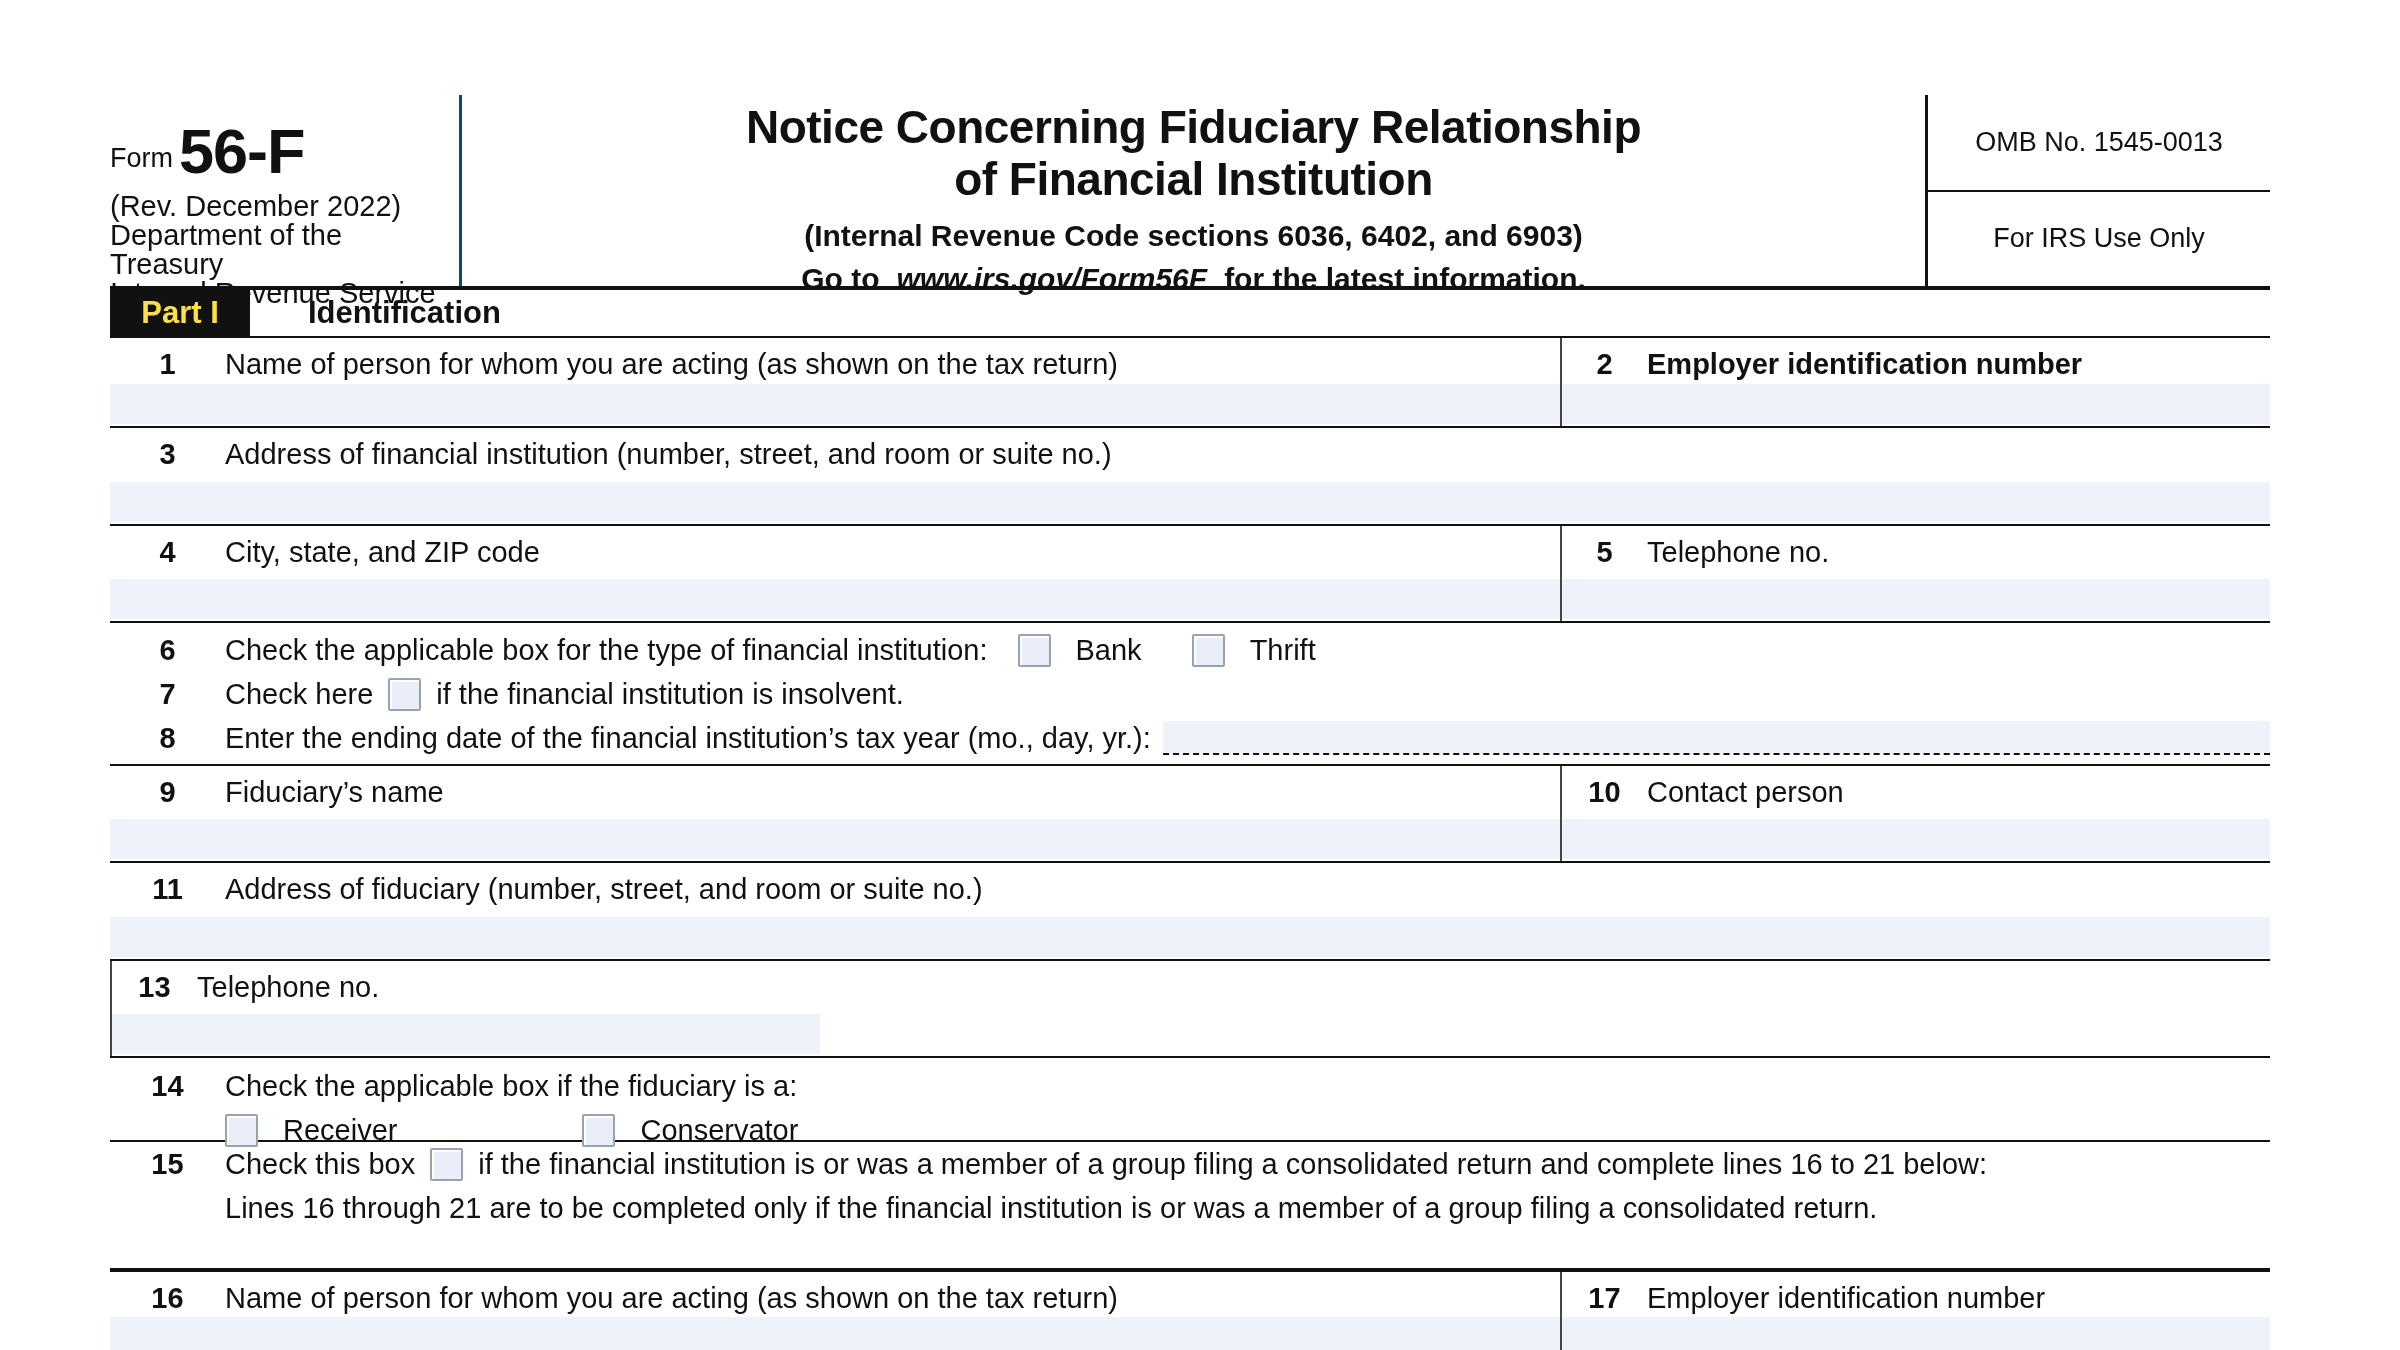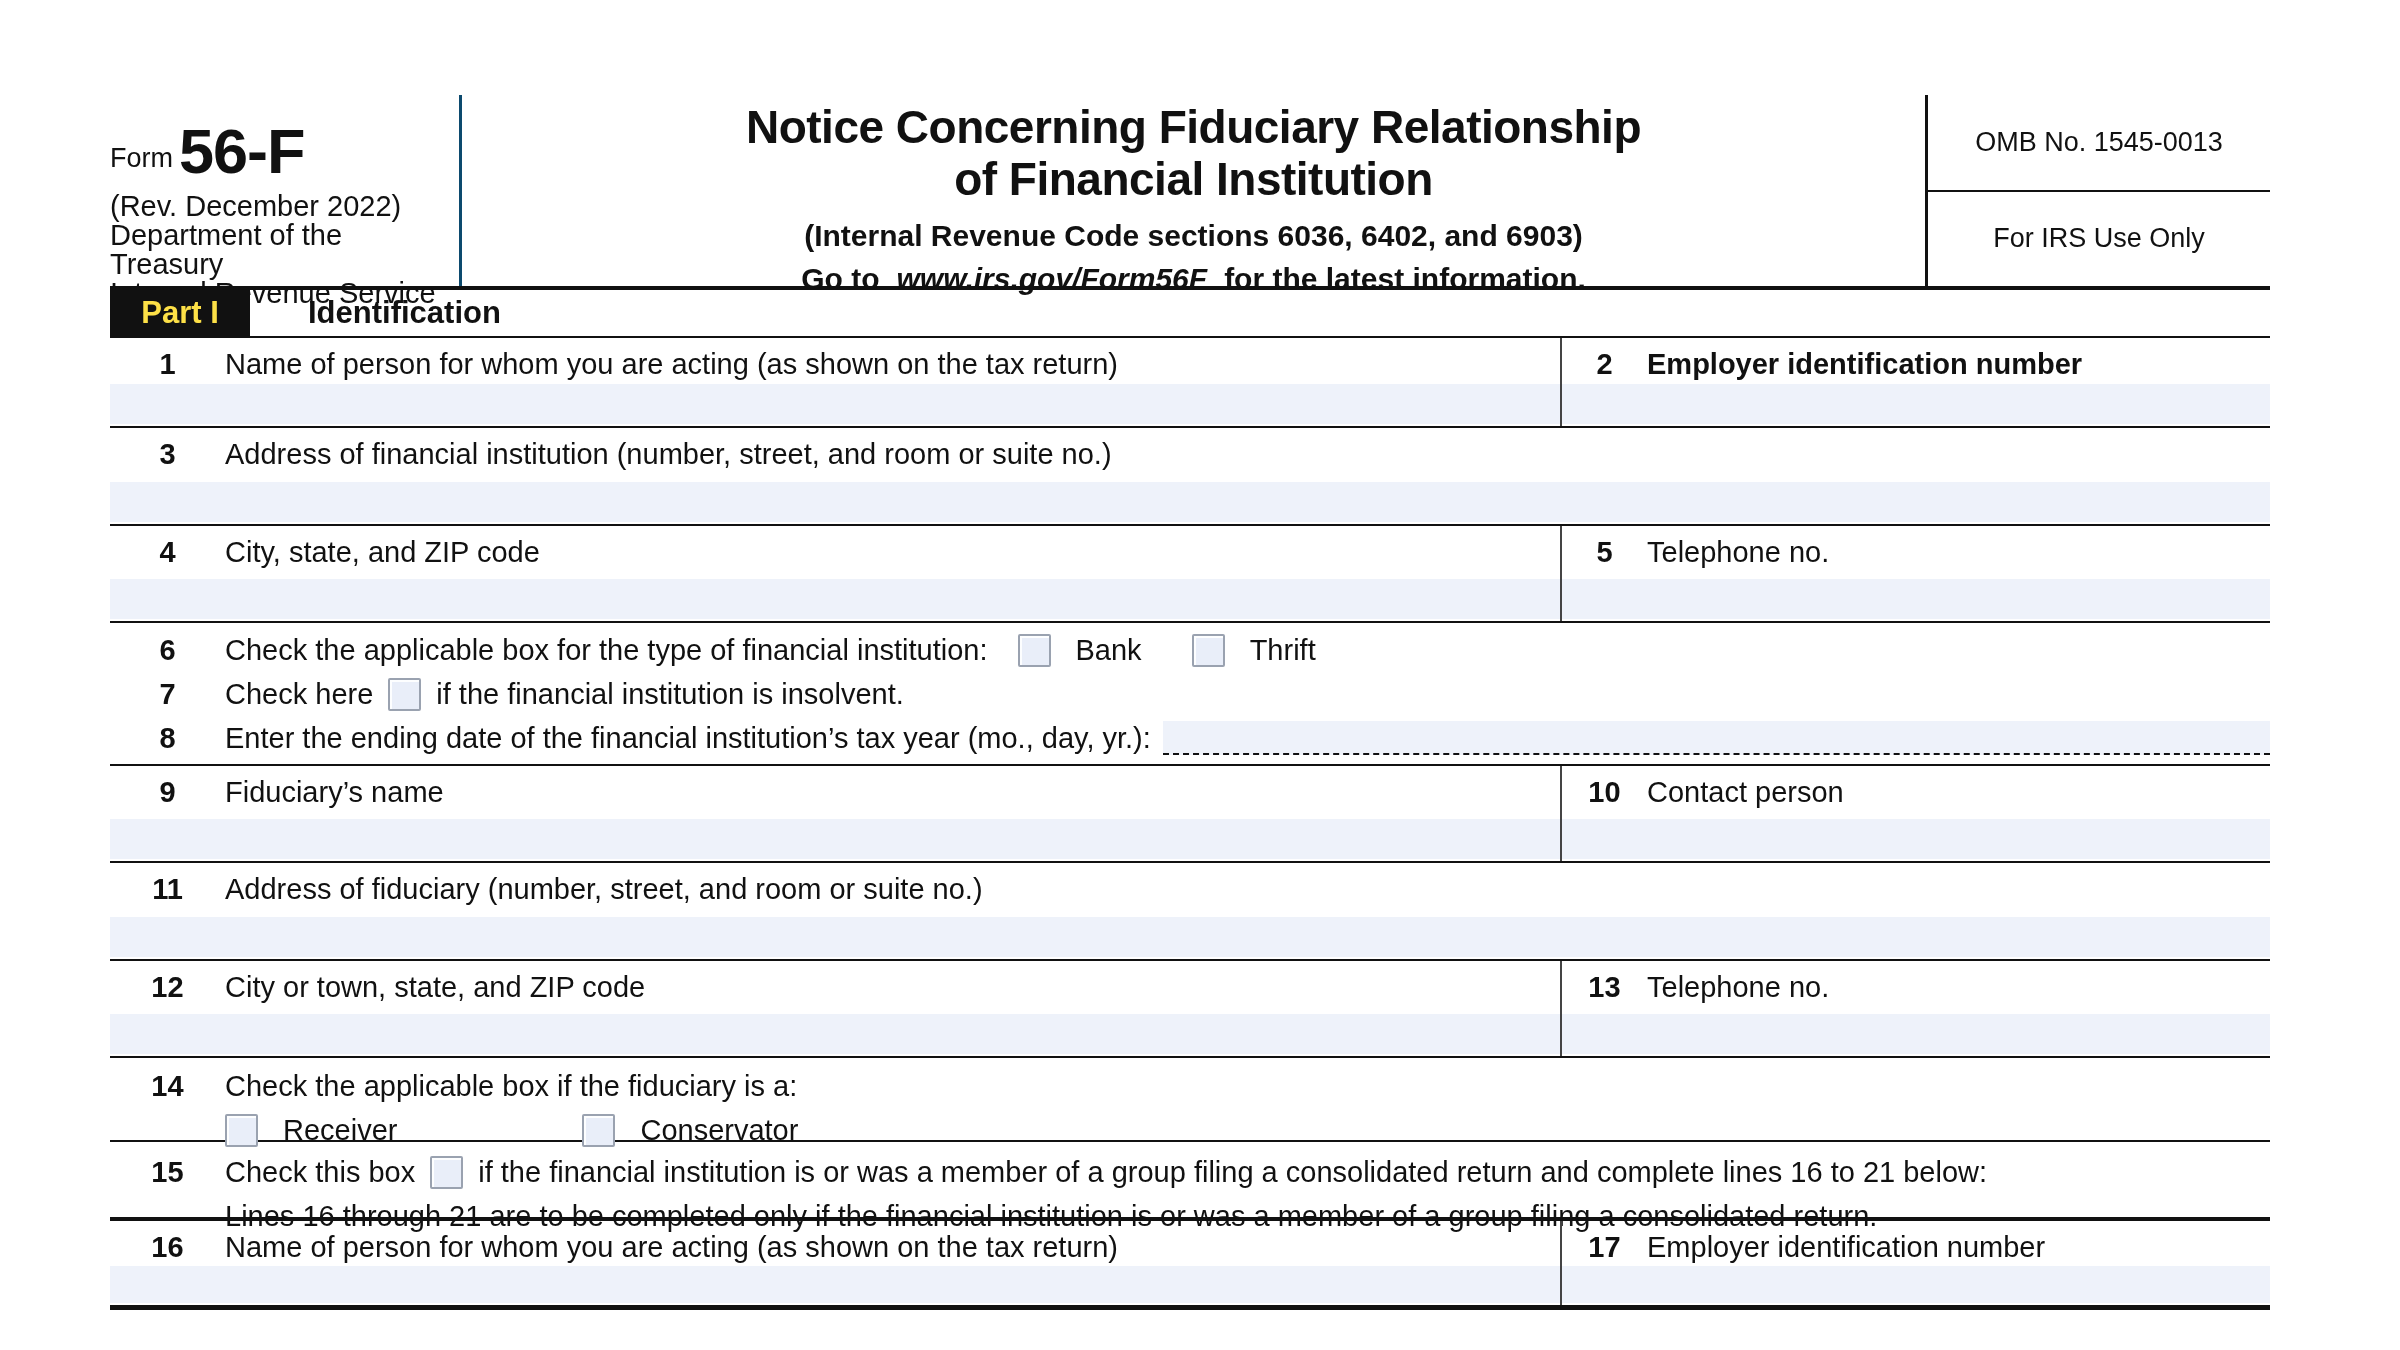--- a/index.html
+++ b/index.html
@@ -97,21 +97,21 @@
   .gap185 { margin-left: 185px; }
   input.dash-field {
     flex: 1; height: 34px; margin-left: 12px; margin-right: 0;
     background: #eef2fa; border: none; border-bottom: 2px dashed #111;
     outline: none; font-size: 28px; font-family: inherit; padding: 0 8px;
     align-self: center;
   }
 
   
   .row14 { border-bottom: 2px solid #111; height: 84px; padding-top: 6px; }
-  .row15 { border-bottom: 4px solid #111; height: 79px; padding-top: 8px; }
+  .row15 { border-bottom: 4px solid #111; height: 130px; padding-top: 0; }
   .indent { padding-left: 115px; }
   .row16-17 { border-bottom: 5px solid #111; }
 </style>
 </head>
 <body>
 
 <div class="form-container">
 
   <div class="header">
     <div class="hdr-left">
@@ -229,27 +229,20 @@
     <div class="cell cell-full">
       <div class="label-line">
         <span class="num">11</span>
         <span class="lbl">Address of fiduciary (number, street, and room or suite no.)</span>
       </div>
       <input class="field" type="text" value="" style="">
     </div>
   </div>
 
   <div class="row h97">
-    <div class="cell cell-left">
-      <div class="label-line">
-        <span class="num">12</span>
-        <span class="lbl">City or town, state, and ZIP code</span>
-      </div>
-      <input class="field" type="text" value="" style="">
-    </div>
     <div class="cell cell-right">
       <div class="label-line">
         <span class="num-right">13</span>
         <span class="lbl">Telephone no.</span>
       </div>
       <input class="field" type="text" value="" style="">
     </div>
   </div>
 
   <div class="row14">

